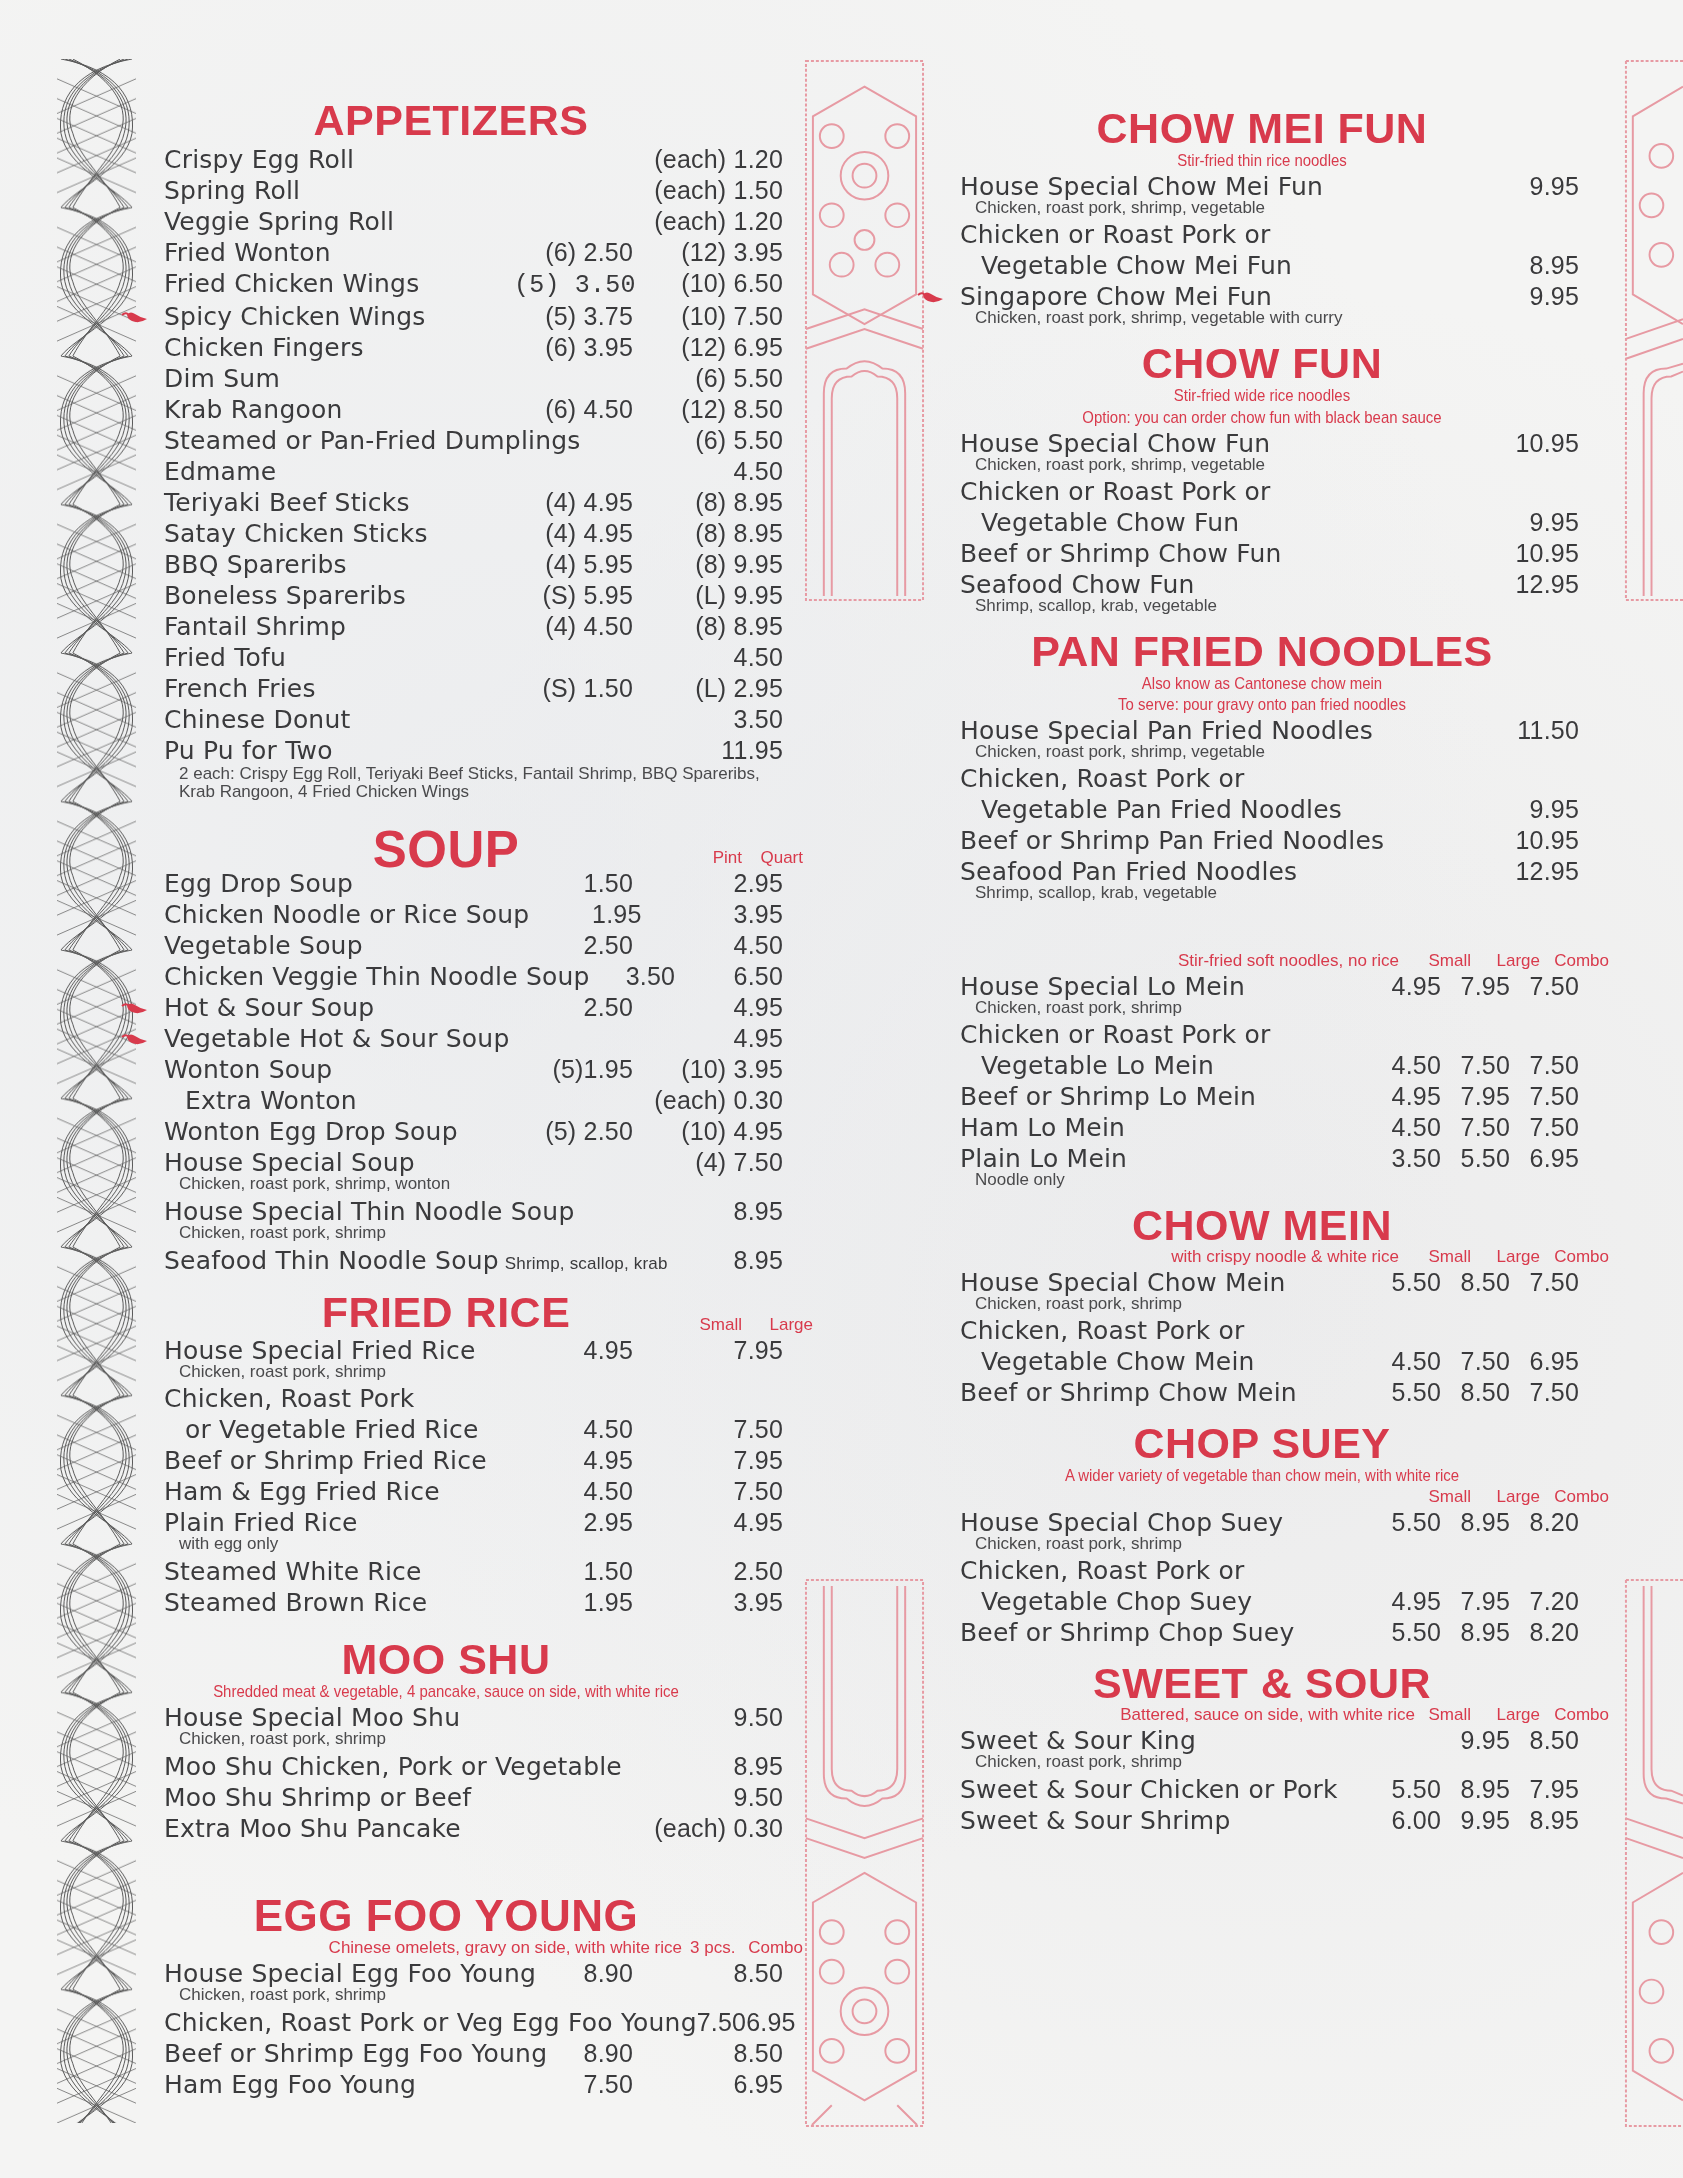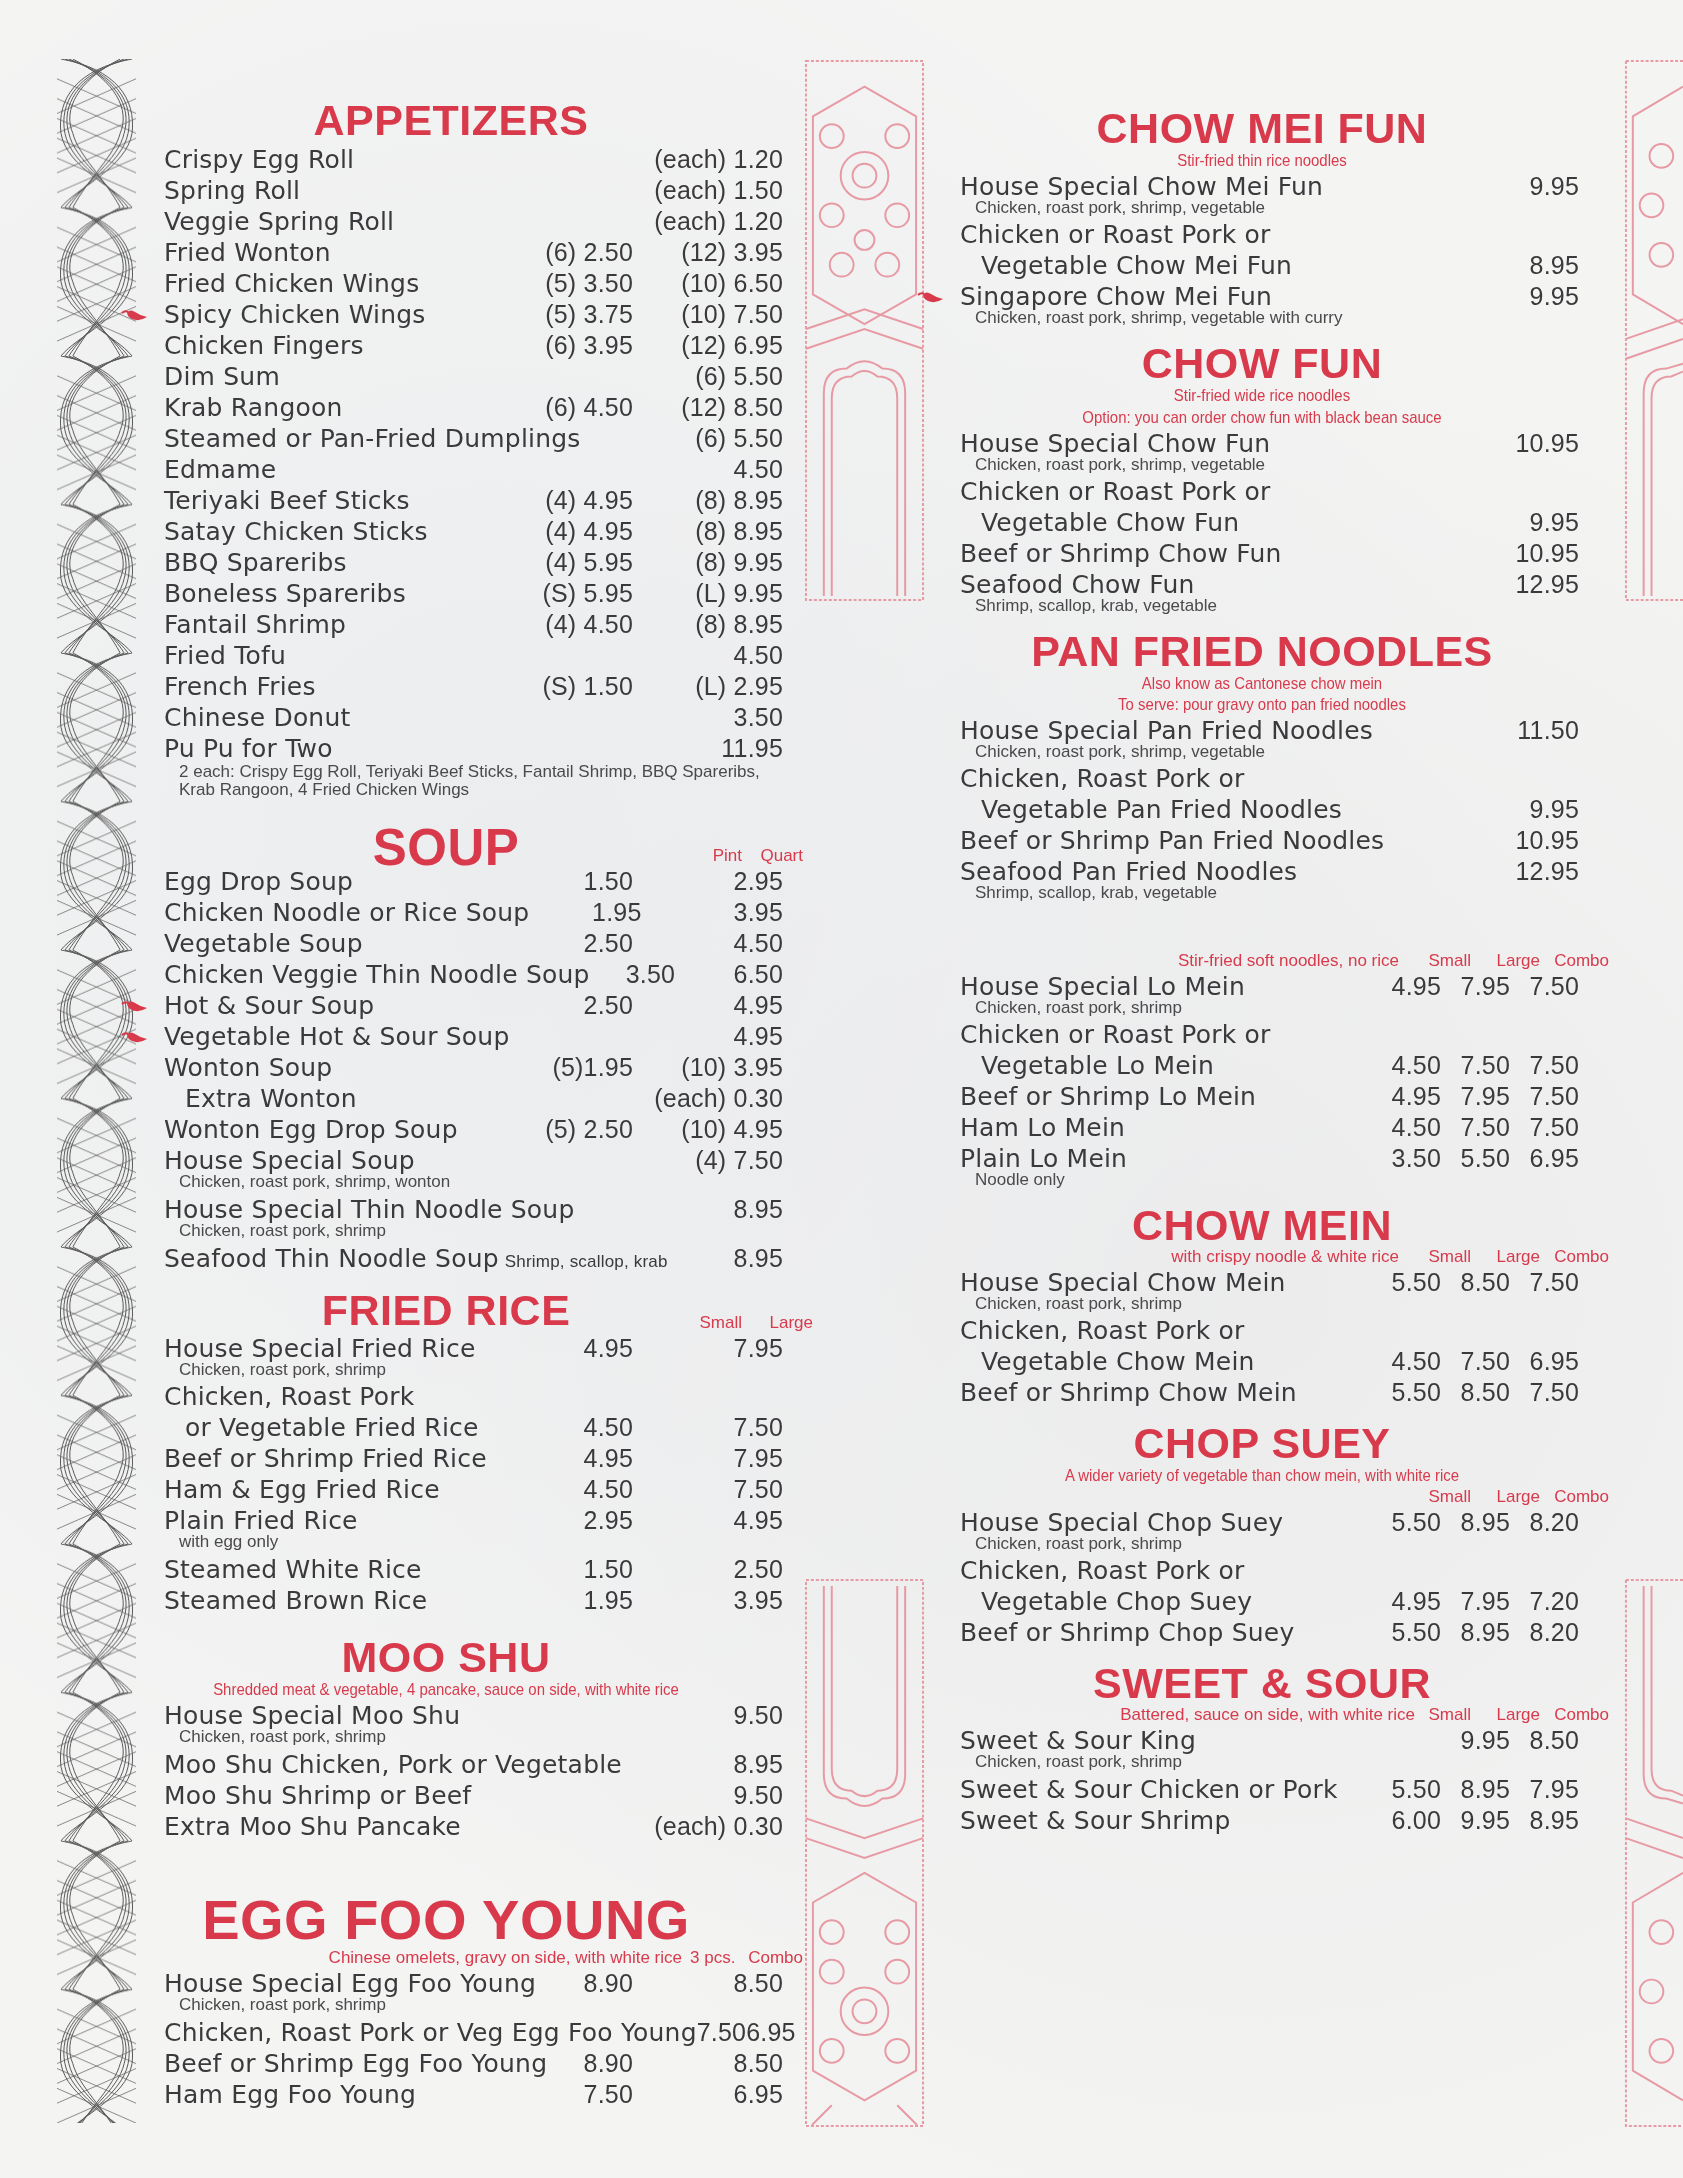--- a/index.html
+++ b/index.html
@@ -183,21 +183,21 @@
           <span class="p" style="width:119px;"></span>
           <span class="p" style="width:150px;">(each) 1.20</span>
         </div>
         <div class="row">
           <span class="name">Fried Wonton</span>
           <span class="p" style="width:119px;">(6) 2.50</span>
           <span class="p" style="width:150px;">(12) 3.95</span>
         </div>
         <div class="row">
           <span class="name">Fried Chicken Wings</span>
-          <span class="p" style="width:119px;">(5) 3.50</span>
+          <span class="p" style="width:119px;font-family:Liberation Mono, monospace;">(5) 3.50</span>
           <span class="p" style="width:150px;">(10) 6.50</span>
         </div>
         <div class="row">
           <svg class="chili" viewBox="0 0 26 14">
             <use href="#chili"></use>
           </svg>
           <span class="name">Spicy Chicken Wings</span>
           <span class="p" style="width:119px;">(5) 3.75</span>
           <span class="p" style="width:150px;">(10) 7.50</span>
         </div>
@@ -429,21 +429,21 @@
           <span class="p" style="width:188px;">9.50</span>
         </div>
         <div class="row">
           <span class="name">Extra Moo Shu Pancake</span>
           <span class="p" style="width:188px;">(each) 0.30</span>
         </div>
       </div>
   </section>
 
   <section class="section" style="margin-top:50px;">
-    <h2 class="sec-title" style="font-size:56px; margin-left:-40px;">EGG FOO YOUNG</h2>
+    <h2 class="sec-title" style="font-size:44px; margin-left:-40px;">EGG FOO YOUNG</h2>
     <div class="col-heads" style="justify-content:flex-end; margin-right:-20px;">
       <span style="padding-right:8px;">Chinese omelets, gravy on side, with white rice</span>
       <span style="width:50px; text-align:left;">3 pcs.</span>
       <span style="width:63px;">Combo</span>
     </div>
     <div id="eggfoo-list">
         <div class="row">
           <span class="name">House Special Egg Foo Young</span>
           <span class="p" style="width:79px;">8.90</span>
           <span class="p" style="width:150px;">8.50</span>

